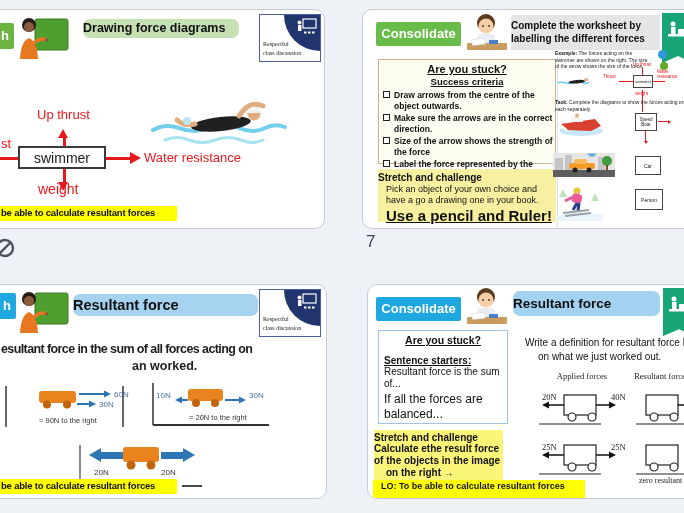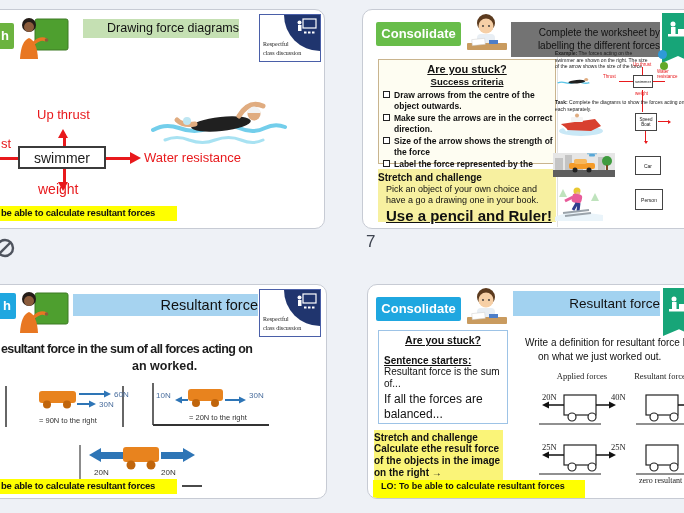--- a/index.html
+++ b/index.html
@@ -2,21 +2,21 @@
 <html><head>
 <meta charset="utf-8">
 <style>
   html,body{margin:0;padding:0;}
   .canvas{position:relative;width:684px;height:513px;background:#EEF1F6;overflow:hidden;
           font-family:"Liberation Sans",sans-serif;}
   .abs{position:absolute;}
   .slide{position:absolute;background:#fff;border:1px solid #C7CBD4;border-radius:10px;overflow:hidden;}
   .tag{position:absolute;color:#fff;font-weight:bold;font-size:13px;text-align:center;border-radius:2px;}
   .tab{position:absolute;color:#fff;font-weight:bold;font-size:13px;text-align:right;padding-right:5px;border-radius:2px;box-sizing:border-box;}
-  .titlebar{position:absolute;color:#111;font-weight:normal;text-align:right;}
+  .titlebar{position:absolute;color:#111;font-weight:bold;text-align:left;border-radius:7px;}
   .red{color:#E8191C;}
   .line{position:absolute;background:#E8191C;}
   .tri{position:absolute;width:0;height:0;border:solid transparent;}
   .lobar{position:absolute;background:#FFFF00;}
   .lobar span{position:absolute;top:1px;font-weight:bold;font-size:9.5px;letter-spacing:-0.2px;color:#111;white-space:nowrap;}
   .badge{position:absolute;background:#fff;border:1.5px solid #4A5FA8;box-sizing:border-box;}
   .badge .quarter{position:absolute;right:0;top:0;width:36px;height:36px;background:#20356E;border-bottom-left-radius:100%;}
   .badge .bt{position:absolute;left:3px;font-family:"Liberation Serif",serif;font-size:6px;color:#222;white-space:nowrap;}
   .stuckbox{position:absolute;box-sizing:border-box;}
   .stuckbox .h1{font-weight:bold;text-decoration:underline;text-align:center;color:#111;}
@@ -104,21 +104,21 @@
     <svg class="abs" style="left:102px;top:3px;" width="44" height="40" viewBox="0 0 44 40">
       <circle cx="21" cy="10" r="9" fill="#5B3A1E"></circle>
         <circle cx="21" cy="13" r="7.5" fill="#F6CFA6"></circle>
       <circle cx="18" cy="13" r="0.9" fill="#333"></circle>
         <circle cx="24" cy="13" r="0.9" fill="#333"></circle>
       <rect x="12" y="21" width="18" height="10" rx="4" fill="#E8EEF4"></rect>
       <rect x="2" y="30" width="40" height="7" rx="1" fill="#C99B5F"></rect>
       <rect x="7" y="26" width="13" height="6" fill="#fff" stroke="#CFCFCF" stroke-width="0.5" transform="rotate(-6 13 29)"></rect>
       <rect x="24" y="27" width="9" height="4" fill="#4D7EC8"></rect>
     </svg>
-    <div class="abs" style="left:148px;top:12px;width:149px;height:35px;background:#737373;">
+    <div class="abs" style="left:148px;top:5px;width:149px;height:35px;background:#e5e5e5;">
       <div class="titlebar" style="left:0;top:4px;width:149px;font-size:10px;line-height:13px;position:absolute;">Complete the worksheet by</div>
       <div class="titlebar" style="left:0;top:17px;width:149px;font-size:10px;line-height:13px;position:absolute;">labelling the different forces</div>
     </div>
     <div class="abs" style="left:299px;top:3px;width:32px;height:50px;background:#17A578;clip-path:polygon(0 0,100% 0,100% 100%,50% 86%,0 100%);">
       <svg style="position:absolute;left:5px;top:8px;" width="20" height="18" viewBox="0 0 20 18">
         <circle cx="6" cy="3" r="2.5" fill="#fff"></circle>
           <rect x="4" y="6" width="4.5" height="7" fill="#fff"></rect>
         <rect x="1" y="13" width="17" height="2.5" fill="#fff"></rect>
           <rect x="11" y="8" width="6" height="5" fill="#fff"></rect>
       </svg>
@@ -313,21 +313,21 @@
       <div class="h1" style="margin-top:3px;font-size:10.5px;">Are you stuck?</div>
       <div style="margin:9px 5px 0;font-weight:bold;text-decoration:underline;font-size:10px;color:#111;">Sentence starters:</div>
       <div style="margin:0 5px;font-size:10px;line-height:1.22;color:#111;">Resultant force is the sum of...</div>
       <div style="margin:2px 5px 0;font-size:12px;line-height:1.22;color:#111;">If all the forces are balanced...</div>
     </div>
 
     <div class="stretch" style="left:6px;top:145px;width:129px;height:51px;background:#FAF478;padding-top:2px;">
       <div class="sh" style="font-size:10px;">Stretch and challenge</div>
       <div class="sh" style="font-size:10px;line-height:1.2;">Calculate ethe result force</div>
       <div class="sh" style="font-size:10px;line-height:1.2;">of the objects in the image</div>
-      <div class="sh" style="font-size:10px;line-height:1.2;">on the right →</div>
+      <div class="sh" style="font-size:10px;line-height:1.2;padding-left:12px;">on the right →</div>
     </div>
 
     <div class="abs" style="left:5px;top:195px;width:212px;height:32px;background:#FFFF00;z-index:5;">
       <span style="position:absolute;left:8px;top:1px;font-weight:bold;font-size:9px;color:#111;white-space:nowrap;">LO: To be able to calculate resultant forces</span>
     </div>
 
     <div class="abs" style="left:157px;top:52px;font-size:10px;color:#111;white-space:nowrap;">Write a definition for resultant force b</div>
     <div class="abs" style="left:170px;top:66px;font-size:10px;color:#111;white-space:nowrap;">on what we just worked out.</div>
 
     <svg class="abs" style="left:168px;top:83px;" width="160" height="118" viewBox="0 0 160 118">

